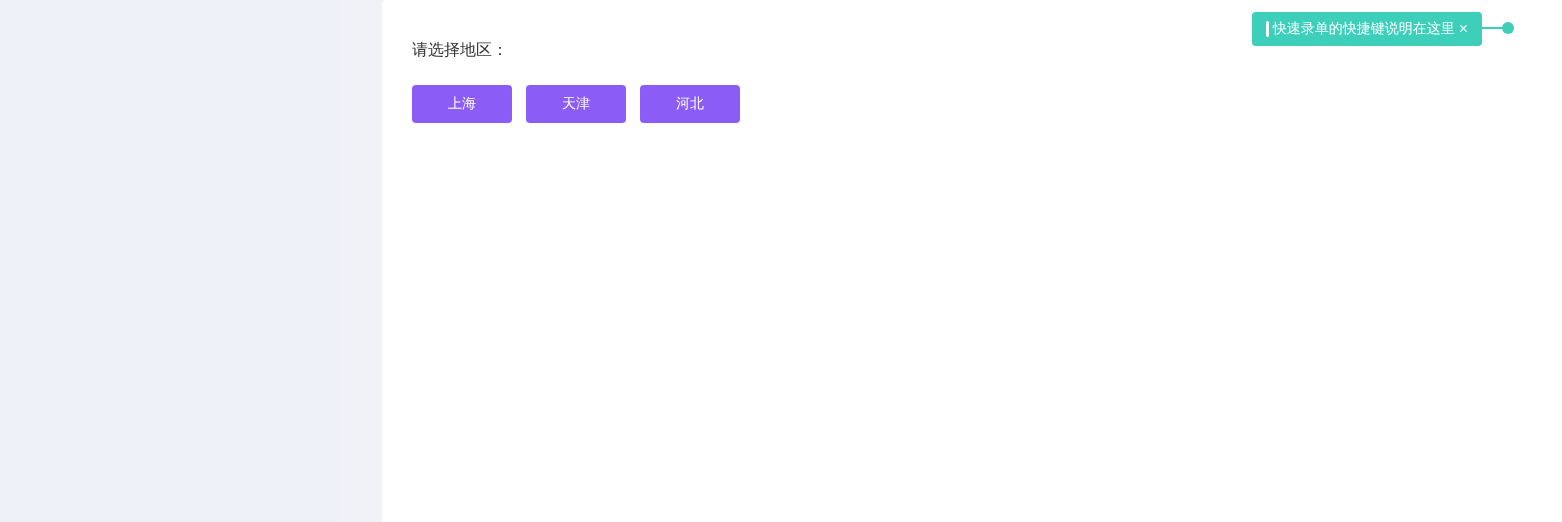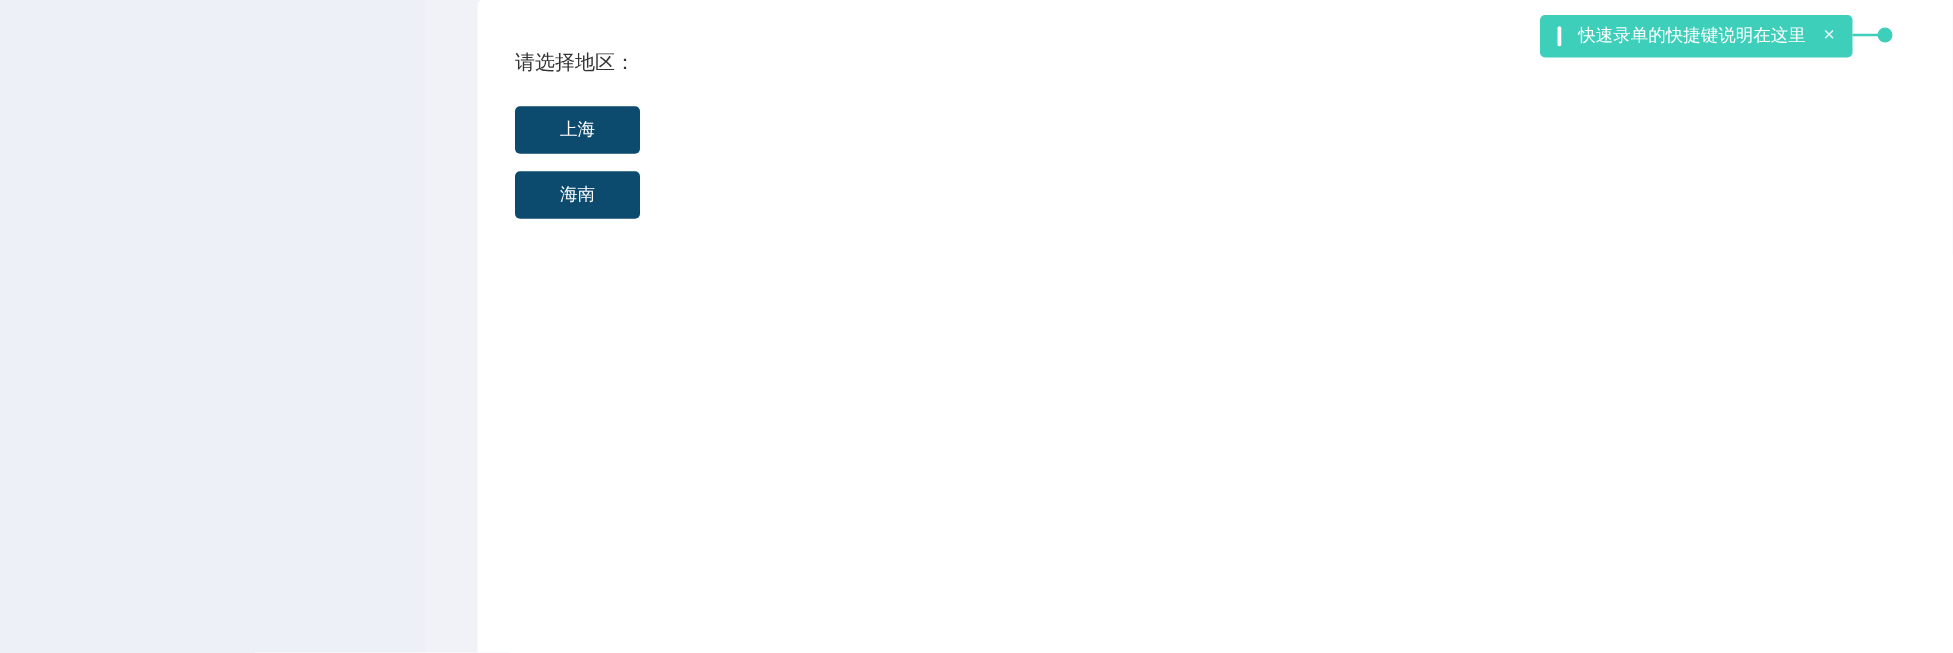--- a/index.html
+++ b/index.html
@@ -49,21 +49,21 @@
     }
 
     .region-buttons-row {
       display: flex;
       flex-wrap: wrap;
       gap: 14px;
       margin-bottom: 14px;
     }
 
     .region-btn {
-      background: #0c4a6e;
+      background: #8b5cf6;
       border: none;
       border-radius: 4px;
       color: #fff;
       font-size: 14px;
       padding: 10px 24px;
       cursor: pointer;
       white-space: nowrap;
       min-width: 100px;
       text-align: center;
       font-family: "Microsoft YaHei", "PingFang SC", sans-serif;
@@ -74,21 +74,20 @@
       position: absolute;
       top: 12px;
       right: 80px;
       background: #3ecfba;
       color: #fff;
       font-size: 14px;
       padding: 8px 14px;
       border-radius: 4px;
       display: flex;
       align-items: center;
-      gap: 10px;
       white-space: nowrap;
       z-index: 100;
     }
 
     .tooltip-banner::before {
       content: '';
       display: inline-block;
       width: 3px;
       height: 16px;
       background: #fff;
@@ -127,23 +126,24 @@
 <body>
 
 <div class="sidebar"></div>
 
 <div class="main-content">
   <div class="region-section">
     <div class="region-title">请选择地区：</div>
 
     <div class="region-buttons-row" id="row1">
         <button class="region-btn">上海</button>
+        <button class="region-btn">天津</button>
+        <button class="region-btn">河北</button>
       </div>
     <div class="region-buttons-row" id="row2">
-        <button class="region-btn">海南</button>
       </div>
   </div>
 </div>
 
 <div class="tooltip-banner">
   <span>快速录单的快捷键说明在这里</span>
   <span class="tooltip-close">×</span>
 </div>
 <div class="tooltip-line"></div>
 <div class="tooltip-dot"></div>

